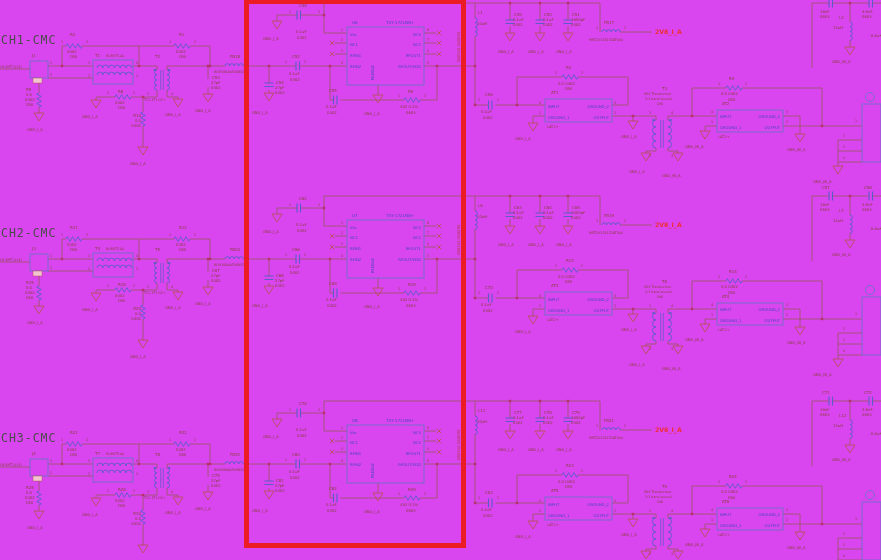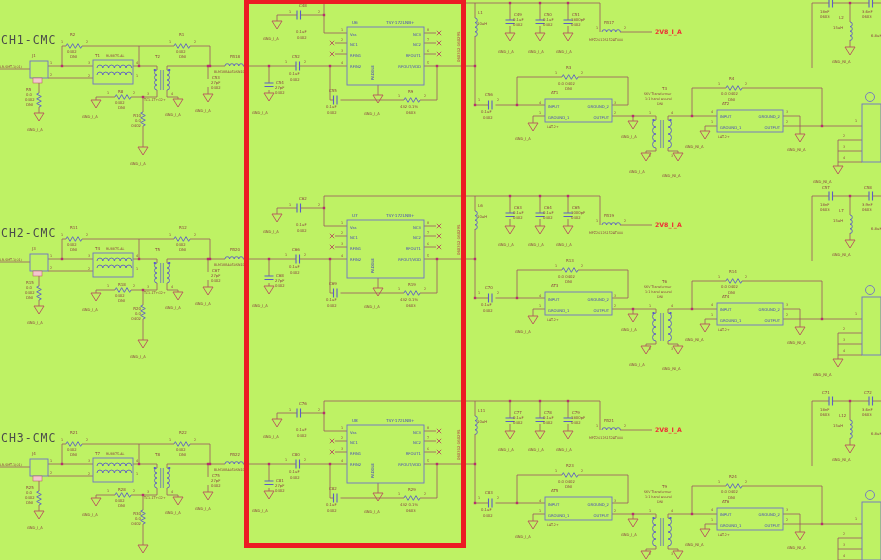--- a/index.html
+++ b/index.html
@@ -1,16 +1,16 @@
 <!DOCTYPE html>
 <html><head>
 <meta charset="utf-8">
 <style>
   html,body{margin:0;padding:0;background:#e8e8e8;}
-  .screen{position:relative;width:881px;height:560px;background:#bef264;overflow:hidden;
+  .screen{position:relative;width:881px;height:560px;background:#d946ef;overflow:hidden;
           font-family:"DejaVu Sans",sans-serif;}
   svg{display:block;}
   svg text{font-family:"DejaVu Sans",sans-serif;}
   .t-ch{font-family:"DejaVu Sans Mono",monospace;font-size:11.5px;letter-spacing:1px;}
   .t-ref{font-size:4px;}
   .t-val{font-size:3.8px;}
   .t-part{font-size:3.3px;}
   .t-pin{font-size:3.3px;}
   .t-pname{font-size:3.8px;}
   .t-bref{font-size:4.2px;}

